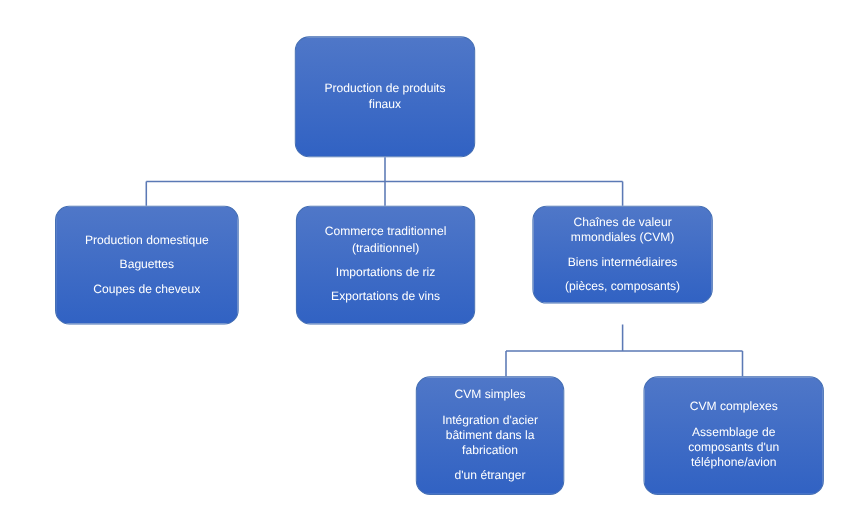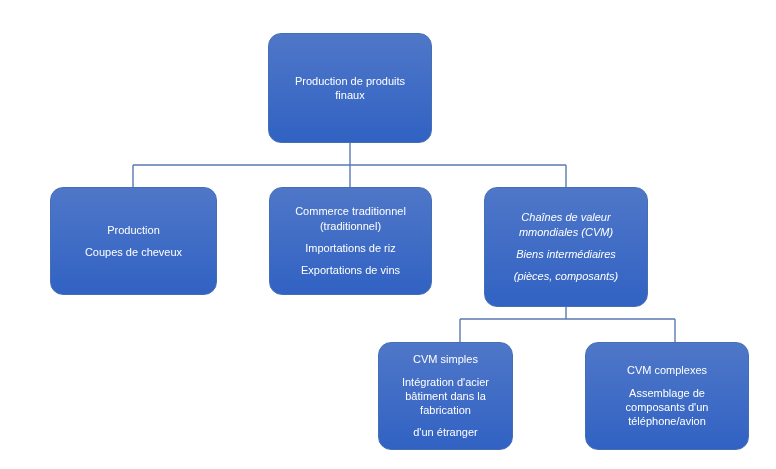--- a/index.html
+++ b/index.html
@@ -43,42 +43,43 @@
     padding:8px 9px;
     font-size:11px;
     line-height:1.3;
   }
   .node p{
     margin:4px 4px;
   }
   .node-root        { left:268px; top:33px;  width:164px; height:110px; }
   .node-domestic    { left:50px;  top:187px; width:167px; height:108px; }
   .node-trade       { left:269px; top:187px; width:163px; height:108px; }
-  .node-gvc         { left:484px; top:187px; width:164px; height:120px;font-style:italic; }
+  .node-gvc         { left:484px; top:187px; width:164px; height:89px; }
   .node-gvc-simple  { left:378px; top:342px; width:135px; height:108px; }
   .node-gvc-complex { left:585px; top:342px; width:164px; height:108px; }
 </style>
 </head>
 <body>
 
 <div class="canvas">
 
   <svg class="connectors" viewBox="0 0 776 469" xmlns="http://www.w3.org/2000/svg">
 
     <path d="M350 143 L350 165 M133 165 L566 165 M133 165 L133 187 M350 165 L350 187 M566 165 L566 187" fill="none" stroke="var(--connector)" stroke-width="1.4"></path>
 
     <path d="M566 295 L566 319 M460 319 L675 319 M460 319 L460 342 M675 319 L675 342" fill="none" stroke="var(--connector)" stroke-width="1.4"></path>
   </svg>
 
   <div class="node node-root">
     <p>Production de produits finaux</p>
   </div>
 
   <div class="node node-domestic">
-    <p>Production</p>
+    <p>Production domestique</p>
+    <p>Baguettes</p>
     <p>Coupes de cheveux</p>
   </div>
 
   <div class="node node-trade">
     <p>Commerce traditionnel (traditionnel)</p>
     <p>Importations de riz</p>
     <p>Exportations de vins</p>
   </div>
 
   <div class="node node-gvc">

